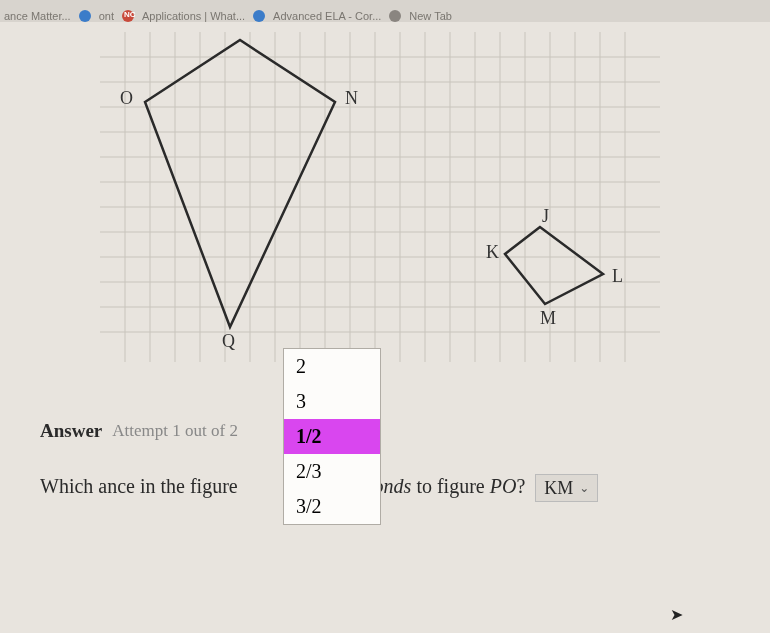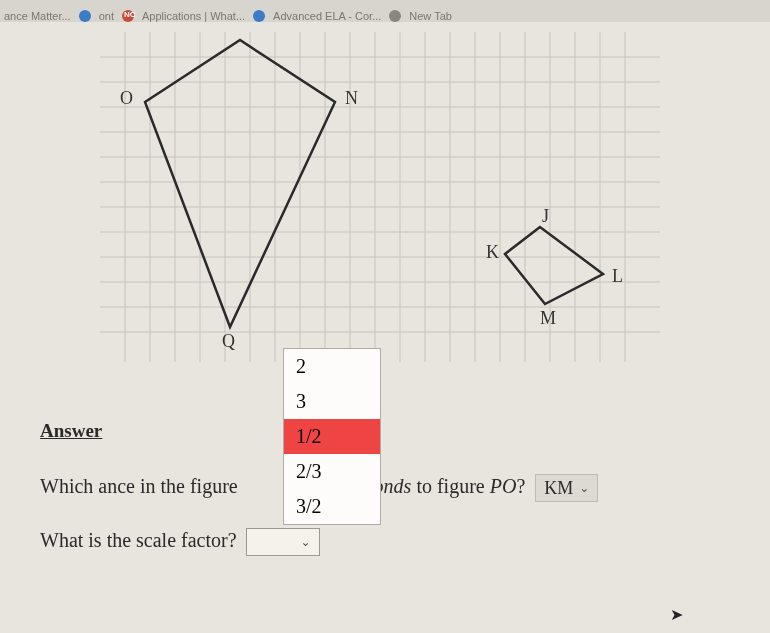--- a/index.html
+++ b/index.html
@@ -49,21 +49,20 @@
     }
     .answer-line {
       margin-bottom: 26px;
       display: flex;
       align-items: center;
       flex-wrap: wrap;
     }
     .answer-label {
       font-weight: bold;
       margin-right: 10px;
-      text-decoration: underline;
     }
     .attempt {
       color: #888;
       font-size: 17px;
     }
     .question-line {
       font-size: 20px;
       line-height: 1.8;
       margin-bottom: 18px;
     }
@@ -94,21 +93,22 @@
       background: #fdfcfa;
       border: 1px solid #b0aca5;
       font-size: 20px;
       z-index: 10;
     }
     .dropdown-item {
       padding: 6px 12px;
       cursor: pointer;
     }
     .dropdown-item.selected {
-      background: #ef4444;
+      background: #d946ef;
+      font-weight: bold;
     }
     .sf-select {
       display: inline-flex;
       align-items: center;
       justify-content: flex-end;
       background: #f5f2ec;
       border: 1px solid #999;
       width: 74px;
       height: 28px;
       padding: 0 8px;
@@ -212,31 +212,26 @@
   <div class="dropdown-item">2</div>
   <div class="dropdown-item">3</div>
   <div class="dropdown-item selected">1/2</div>
   <div class="dropdown-item">2/3</div>
   <div class="dropdown-item">3/2</div>
 </div>
 
 <div class="answer-section">
   <div class="answer-line">
     <span class="answer-label">Answer</span>
+    <span class="attempt">Attempt 1 out of 2</span>
   </div>
 
   <div class="question-line">
     <span>Which ance in the figure </span><span style="visibility:hidden">xxxxx</span><span>ht </span><span class="italic">corresponds</span><span> to figure </span><span class="italic">PO</span><span>?</span>&nbsp;
     <span class="select-box">
       <span>KM</span>
       <span class="chevron">⌄</span>
     </span>
   </div>
 
-  <div class="question-line">
-    <span>What is the scale factor?</span>
-    <span class="sf-select">
-      <span class="chevron">⌄</span>
-    </span>
-  </div>
 </div>
 
 <span class="cursor-icon">➤</span>
 
 </body></html>

